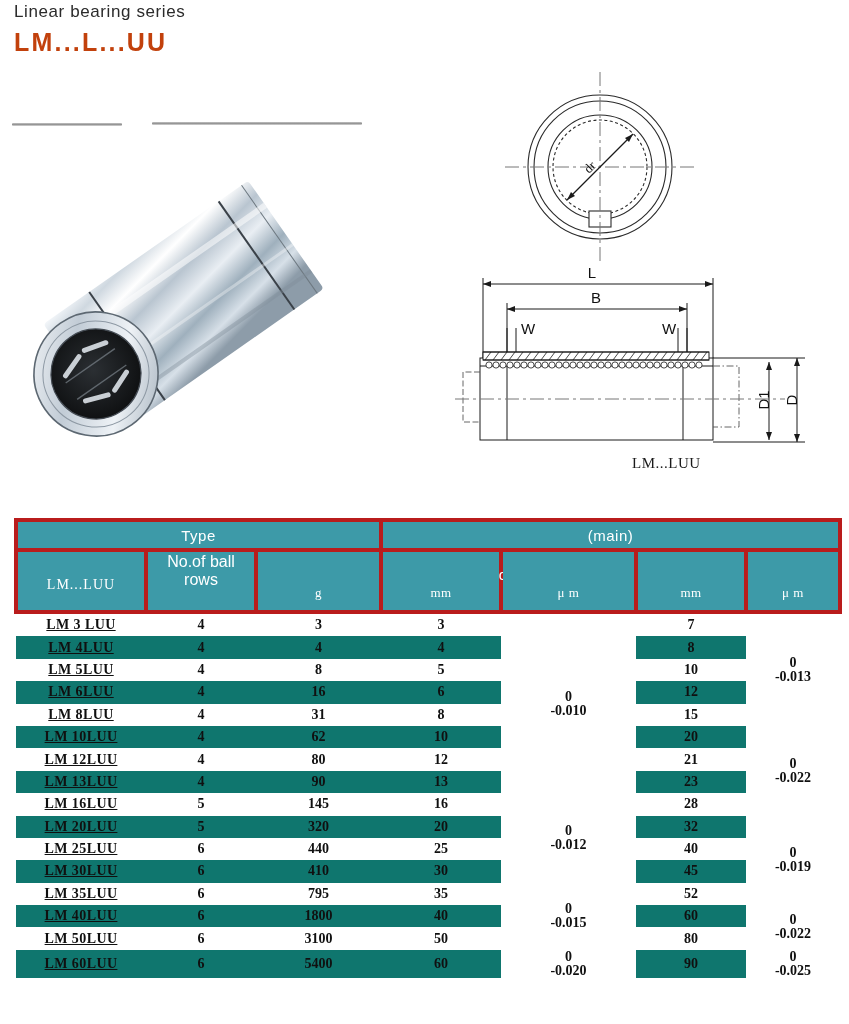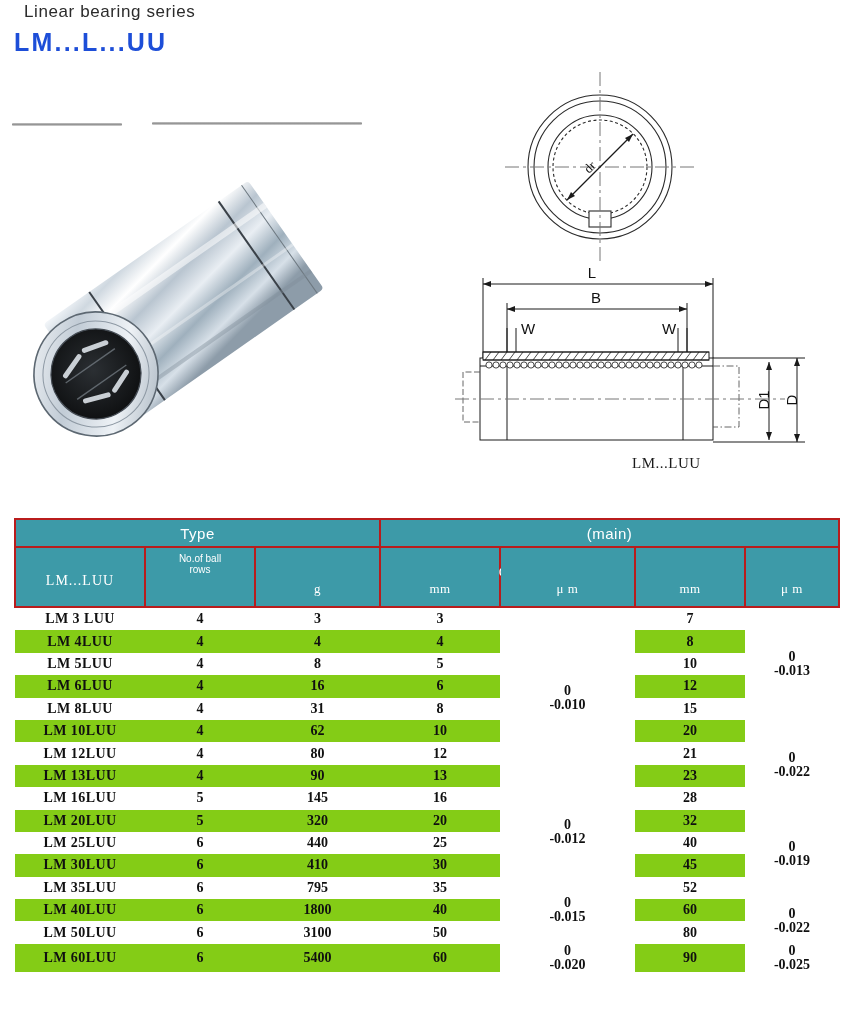--- a/index.html
+++ b/index.html
@@ -12,35 +12,35 @@
     height: 1024px;
     position: relative;
     font-family: "Liberation Sans", sans-serif;
     color: #1a1a1a;
     overflow: hidden;
   }
 
   
   #series-label {
     position: absolute;
-    left: 24px;
+    left: 14px;
     top: 2px;
     font-size: 17px;
     letter-spacing: 0.6px;
     color: #2b2b2b;
     font-family: "Liberation Sans", sans-serif;
   }
   #model-title {
     position: absolute;
     left: 14px;
     top: 28px;
     font-size: 25px;
     font-weight: bold;
     letter-spacing: 2.2px;
-    color: #1d4ed8;
+    color: #c2410c;
   }
 
   
   .rule {
     position: absolute;
     height: 3px;
     background: linear-gradient(to bottom, #c9c9c9, #8f8f8f 45%, #d8d8d8);
     border-radius: 1px;
   }
   #rule-left  { left: 12px;  top: 123px; width: 110px; }
@@ -95,21 +95,21 @@
   #spec-table col.c-g      { width: 125px; }
   #spec-table col.c-drmm   { width: 120px; }
   #spec-table col.c-drum   { width: 135px; }
   #spec-table col.c-dmm    { width: 110px; }
   #spec-table col.c-dum    { width: 94px;  }
 
   #spec-table th {
     background: #3d9aa8;
     color: #ffffff;
     font-weight: normal;
-    border: 2px solid #b91c1c;
+    border: 4px solid #b91c1c;
     padding: 0;
   }
   .group-head {
     height: 26px;
     font-size: 15px;
     letter-spacing: 0.5px;
     vertical-align: middle;
     font-family: "Liberation Sans", sans-serif;
   }
   .sub-head {
@@ -126,23 +126,23 @@
     letter-spacing: 0.5px;
   }
   .sub-head.bold-label .unit {
     font-size: 14px;
     letter-spacing: 1px;
     padding-bottom: 17px;
   }
   .sub-head .two-line {
     display: block;
     text-align: center;
-    font-size: 10px;
+    font-size: 16px;
     line-height: 1.08;
-    padding-bottom: 30px;
+    padding-bottom: 22px;
     font-family: "Liberation Sans", sans-serif;
   }
   
   .dim-symbol {
     position: absolute;
     top: 14px;
     font-size: 15px;
     font-family: "Liberation Sans", sans-serif;
     color: #ffffff;
     letter-spacing: 0.5px;
@@ -152,25 +152,26 @@
   #spec-table td {
     height: 22.4px;
     text-align: center;
     font-size: 14px;
     font-weight: bold;
     color: #101010;
     border: none;
     padding: 0;
     white-space: nowrap;
   }
-  tr.odd td.striped { background: #84cc16; }
+  tr.odd td.striped { background: #0f766e; }
   td.type-cell {
     text-align: left;
     padding-left: 28px;
     letter-spacing: 0.4px;
+    text-decoration: underline;
   }
   td.tol-cell {
     background: #ffffff;
     font-size: 13.5px;
     line-height: 1.0;
     vertical-align: middle;
   }
   td.tol-cell .tol-zero  { display: block; text-align: center; }
   td.tol-cell .tol-lower { display: block; text-align: center; }
   td.tol-sep { border-top: 1px solid #cfcfcf; }

